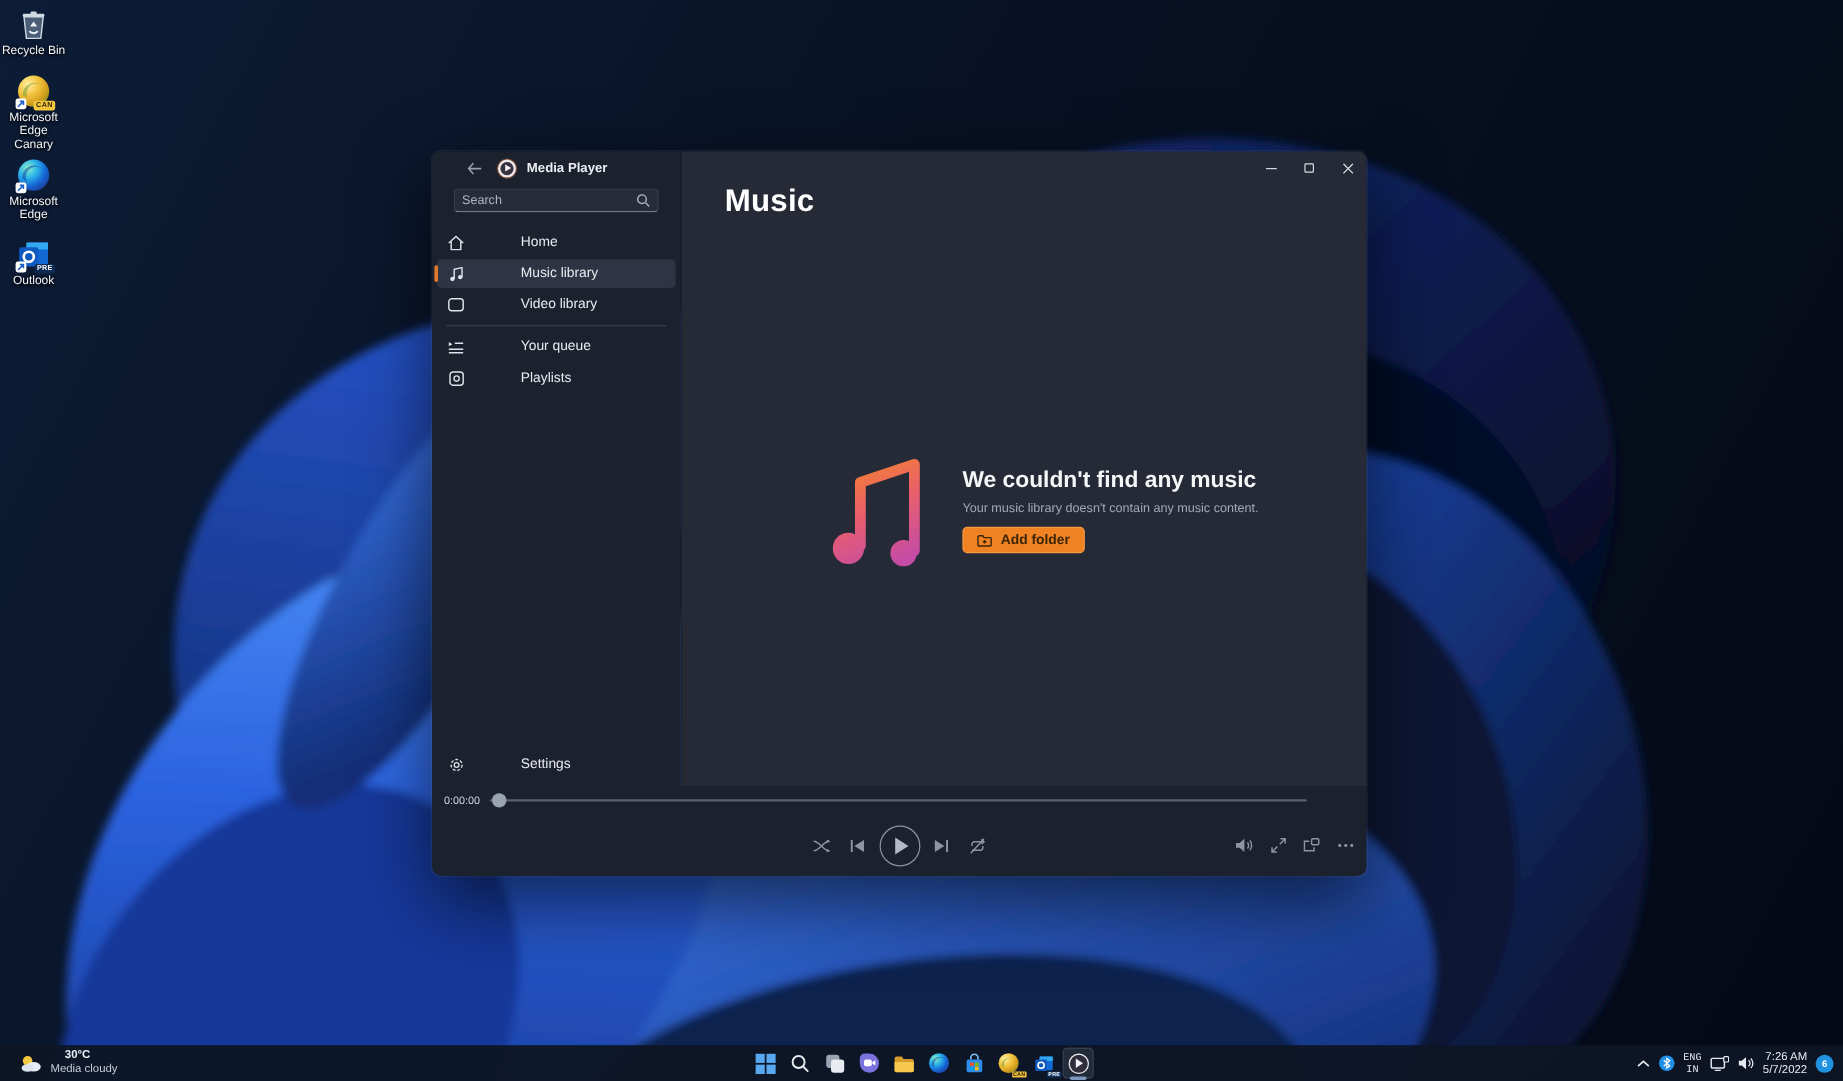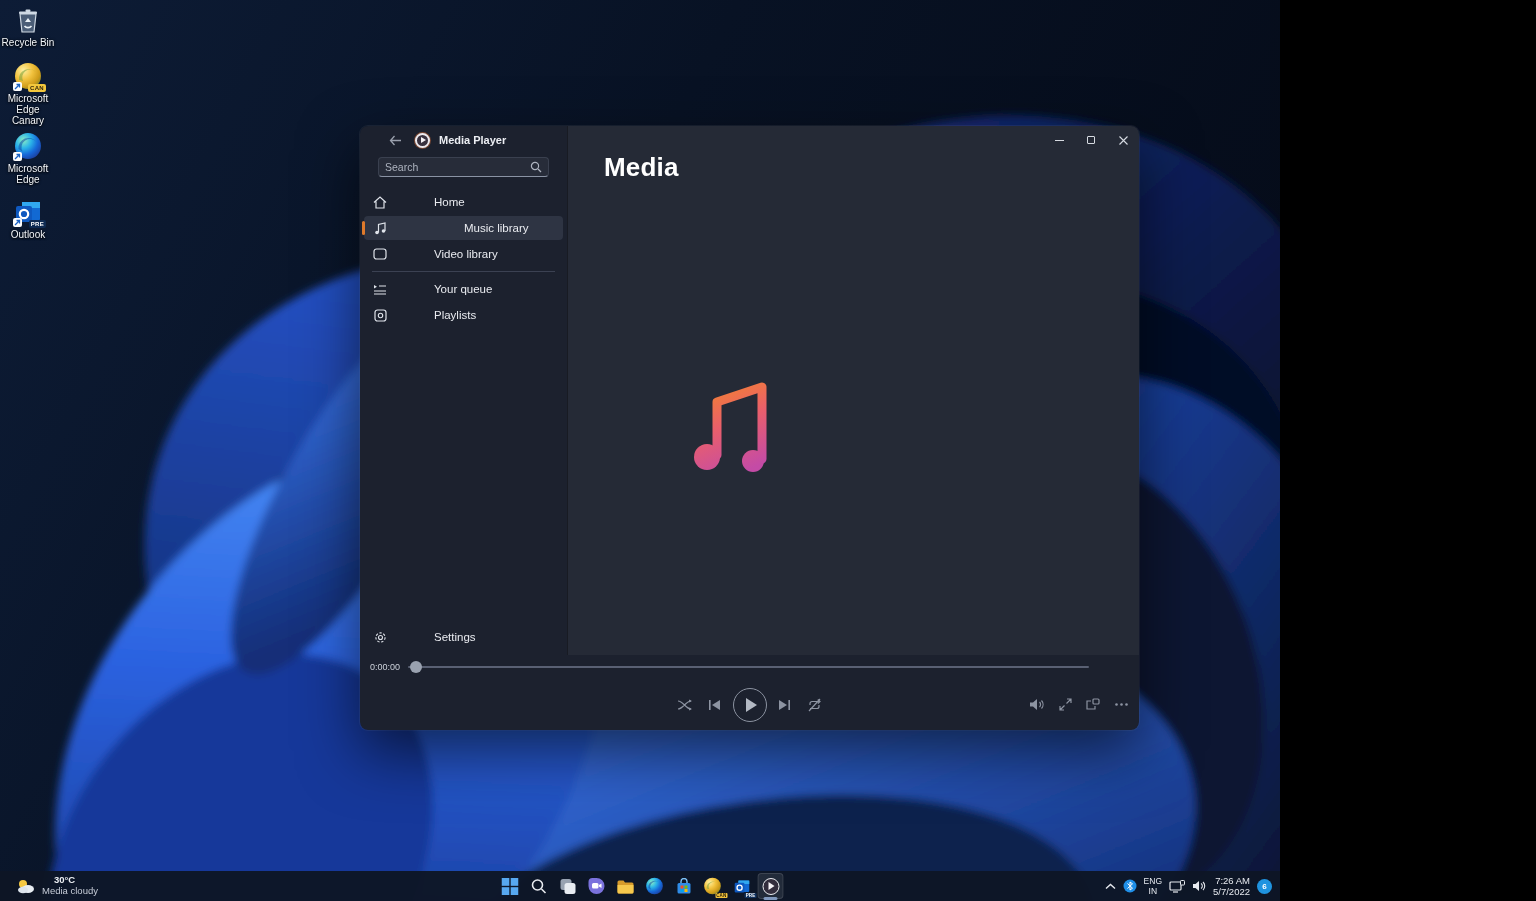--- a/index.html
+++ b/index.html
@@ -1,18 +1,18 @@
 <!DOCTYPE html>
 <html><head>
 <meta charset="utf-8">
 <style>
   * { margin:0; padding:0; box-sizing:border-box; }
   html,body { background:#000; }
   body { font-family:"Liberation Sans","DejaVu Sans",sans-serif; }
-  #stage { position:relative; width:1280px; height:901px; overflow:hidden;
+  #stage { position:relative; width:1536px; height:901px; overflow:hidden;
            background:linear-gradient(118deg,#0d1c36 0%,#081224 42%,#040915 100%); }
   svg { display:block; }
 
   
   .bloom { position:absolute; inset:0; }
 
   
   .desk-icon { position:absolute; width:56px; left:0; display:flex; flex-direction:column; align-items:center; cursor:default; }
   .desk-icon .ic { position:relative; width:28px; height:28px; }
   .desk-icon .lbl { margin-top:3px; font-size:10px; line-height:1.1; color:#f2f5f9; text-align:center;
@@ -43,21 +43,21 @@
   .glyph-max { width:8px; height:8px; border:1px solid #d6dae1; border-radius:1px; }
 
   .searchbox { position:absolute; left:18px; top:31px; width:171px; height:20px; background:#272c39; border:1px solid #3a404f;
                border-bottom:1.5px solid #8a93a4; border-radius:4px; display:flex; align-items:center; padding:0 6px; }
   .searchbox input { flex:1; background:transparent; border:none; outline:none; font-size:10.5px; color:#dfe3ea;
                      font-family:"Liberation Sans","DejaVu Sans",sans-serif; }
   .searchbox input::placeholder { color:#aeb4c0; }
 
   .nav { position:absolute; left:0; right:0; top:62px; }
   .nav-item { position:relative; height:24px; margin:2px 4px; border-radius:4px; display:flex; align-items:center; padding-left:8px; }
-  .nav-item.selected { background:#2e3443;gap:30px; }
+  .nav-item.selected { background:#2e3443; }
   .nav-item .accent { position:absolute; left:-2px; top:5px; width:3px; height:14px; border-radius:2px; background:#df7a2b; }
   .nav-item .nico { width:16px; display:flex; justify-content:center; }
   .nav-item .nlbl { margin-left:12px; font-size:11.5px; color:#e9ebf0;padding-left:34px; }
   .nav-sep { height:1px; background:#3b4152; margin:5px 12px; }
 
   .settings-item { position:absolute; left:0; right:0; bottom:4px; }
 
   .page-title { position:absolute; left:36px; top:26px; font-size:26px; font-weight:bold; color:#fff; letter-spacing:.2px; }
 
   .empty-state { position:absolute; left:124px; top:250px; display:flex; }
@@ -92,21 +92,21 @@
   .tb-pill { position:absolute; bottom:-1px; left:50%; transform:translateX(-50%); width:14px; height:3px; border-radius:2px; background:#7f97bd; }
   .tb-badge { position:absolute; right:-2px; bottom:1px; font-size:4.5px; font-weight:bold; background:#f2c23e; color:#2e2304;
               padding:0 1px; border-radius:1px; letter-spacing:.2px; }
   .tb-badge.dark { background:#12325e; color:#fff; }
   .mp-logo { width:17px; height:17px; border-radius:50%; background:#322d3d; border:1.5px solid #eceef2; display:flex; align-items:center; justify-content:center; }
   .mp-logo .tri { width:0; height:0; border-left:6px solid #f5f3f7; border-top:4px solid transparent; border-bottom:4px solid transparent; margin-left:1px; }
 
   .tray { position:absolute; right:4px; top:0; height:30px; display:flex; align-items:center; gap:7px; padding-right:4px; }
   .tray-ico { display:flex; align-items:center; justify-content:center; }
   .lang { display:flex; flex-direction:column; align-items:center; line-height:1.2; }
-  .lang span { font-size:8.5px; color:#e6e9ef; }
+  .lang span { font-size:8.5px; color:#e6e9ef;font-family:Liberation Mono, monospace; }
   .clock { display:flex; flex-direction:column; align-items:flex-end; line-height:1.2; }
   .clock span { font-size:9.5px; color:#e6e9ef; }
   .notif-badge { width:15px; height:15px; border-radius:50%; background:#1f93e0; color:#fff; font-size:8px; font-weight:bold;
                  display:flex; align-items:center; justify-content:center; }
 </style>
 </head>
 <body>
 
 <div id="stage">
 
@@ -328,28 +328,39 @@
           <div class="win-btn">
               <span class="glyph-max"></span>
             </div>
           <div class="win-btn">
             <svg width="9" height="9" viewBox="0 0 9 9">
                 <path d="M0.5 0.5 L8.5 8.5 M8.5 0.5 L0.5 8.5" stroke="#d6dae1" stroke-width="1.1"></path>
               </svg>
           </div>
         </div>
 
-        <div class="page-title">Media</div>
+        <div class="page-title">Music</div>
 
         <div class="empty-state">
           <svg width="82" height="96" viewBox="0 0 82 96">
             <path d="M25 79 L25 26 L70 11 L70 83" fill="none" stroke="url(#noteGrad)" stroke-width="9" stroke-linejoin="round" stroke-linecap="round"></path>
             <circle cx="15" cy="81" r="13" fill="url(#noteGrad)"></circle>
             <circle cx="61" cy="85" r="11" fill="url(#noteGrad)"></circle>
           </svg>
+          <div class="empty-text">
+            <div class="empty-h">We couldn't find any music</div>
+            <div class="empty-s">Your music library doesn't contain any music content.</div>
+            <button class="add-folder-btn">
+              <svg width="13" height="11" viewBox="0 0 13 11">
+                <path d="M1 2.5 a1 1 0 0 1 1 -1 h3 l1 1.5 h5 a1 1 0 0 1 1 1 V9 a1 1 0 0 1 -1 1 H2 a1 1 0 0 1 -1 -1 Z" fill="none" stroke="#3c2406" stroke-width="1.2"></path>
+                <path d="M6.5 5 v3 M5 6.5 h3" stroke="#3c2406" stroke-width="1.2"></path>
+              </svg>
+              <span>Add folder</span>
+            </button>
+          </div>
         </div>
       </div>
     </div>
 
     <div class="player-bar">
       <div class="elapsed">0:00:00</div>
       <div class="seek-track">
         <div class="seek-handle"></div>
       </div>
 

